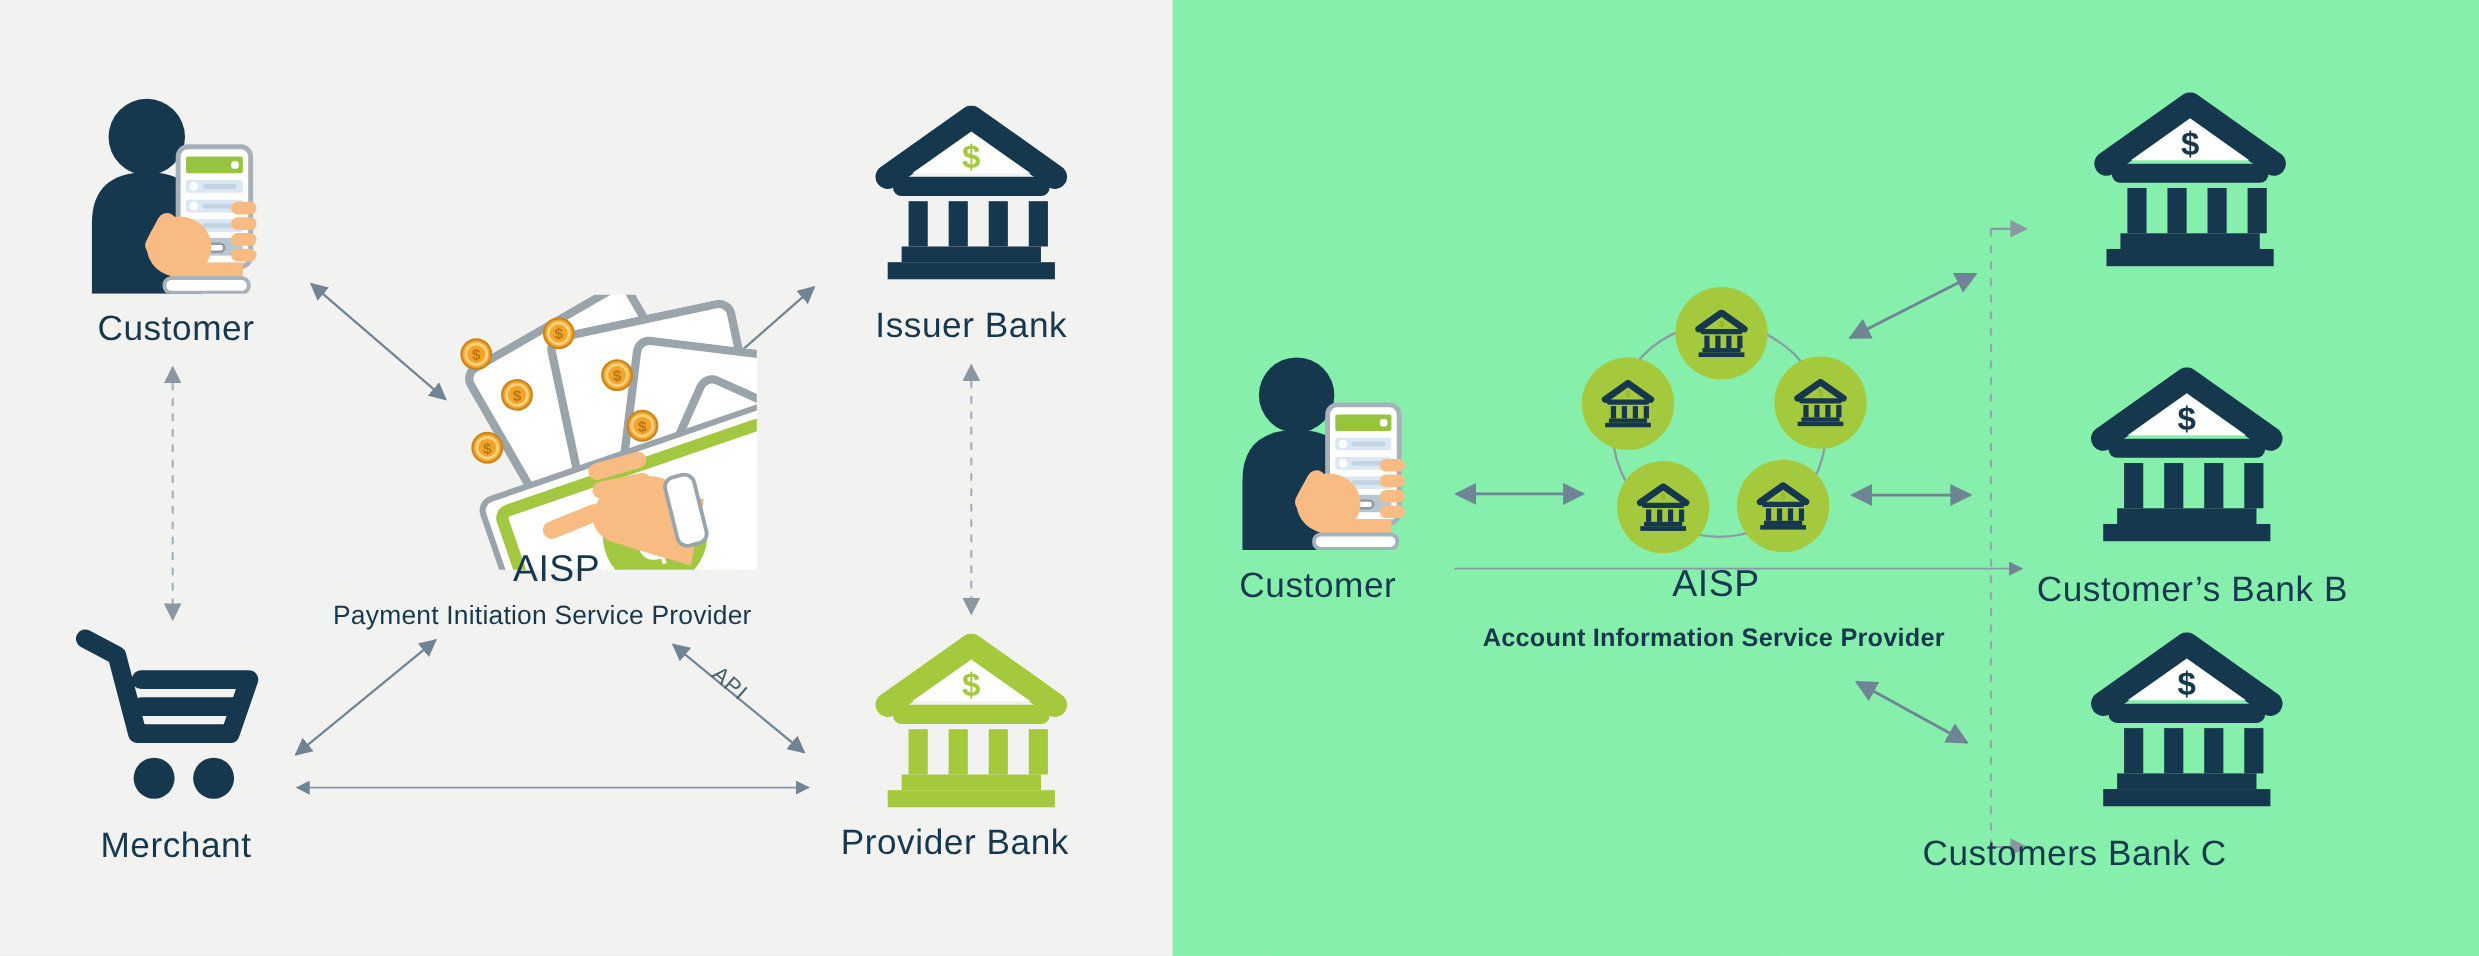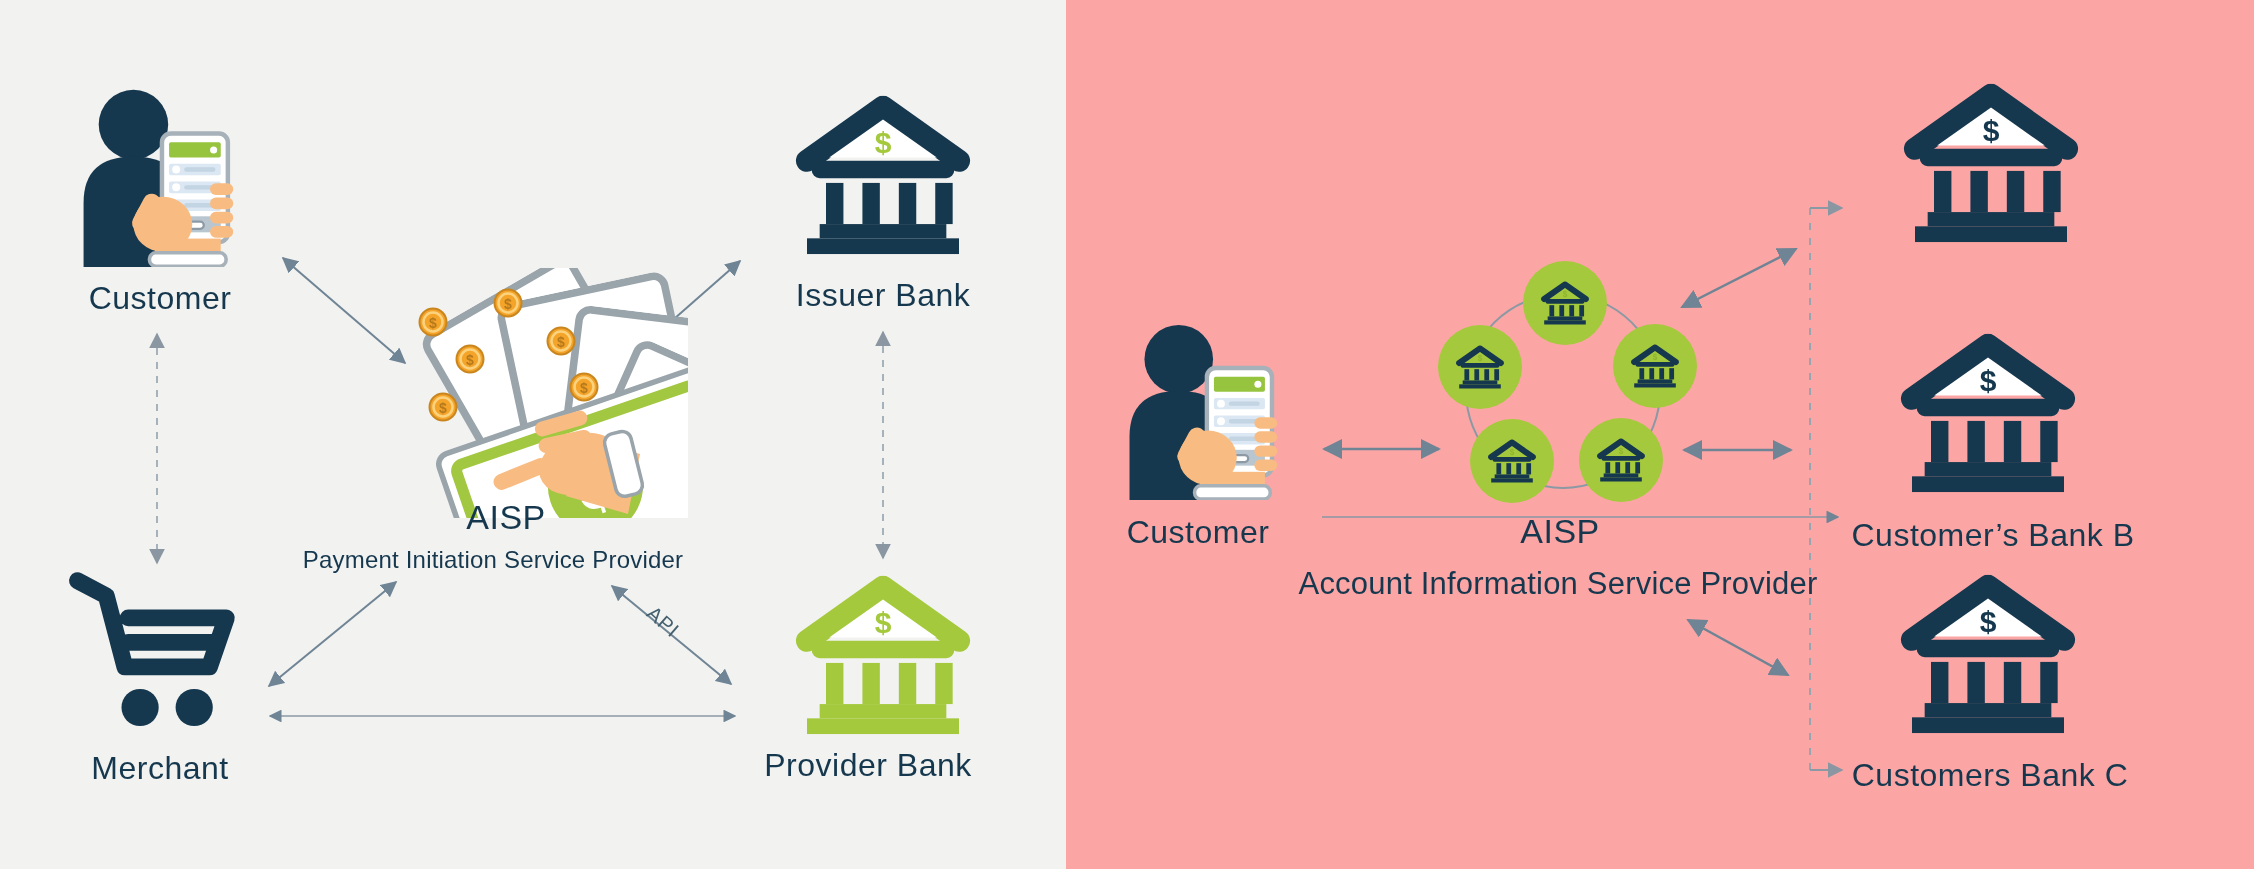--- a/index.html
+++ b/index.html
@@ -1,23 +1,23 @@
 <!DOCTYPE html>
 <html><head>
 <meta charset="utf-8">
 <style>
   html,body{margin:0;padding:0;background:#fff;}
-  .stage{position:relative;width:2254px;height:869px;background:#fca5a5;
+  .stage{position:relative;width:2254px;height:869px;background:#86efac;
          font-family:"Liberation Sans", sans-serif;overflow:hidden;}
   .panel-left{position:absolute;left:0;top:0;width:1066px;height:869px;background:#f2f2f1;}
   .lbl{position:absolute;color:#16384e;white-space:nowrap;transform:translateX(-50%);
        font-size:32px;letter-spacing:0.5px;}
   .lbl-big{font-size:34px;}
   .lbl-sub{font-size:24px;letter-spacing:0.2px;}
-  .lbl-sub-b{font-size:31px;font-weight:normal;letter-spacing:0.2px;}
+  .lbl-sub-b{font-size:23px;font-weight:bold;letter-spacing:0.2px;}
   .lbl-api{font-size:20px;color:#44606f;transform:translate(-50%,-50%) rotate(41deg);letter-spacing:1px;}
   svg.icon{position:absolute;display:block;}
   .gc{position:absolute;width:84px;height:84px;border-radius:50%;background:#a5c93c;}
   .gc svg{position:absolute;left:16px;top:20px;}
   #connectors{position:absolute;left:0;top:0;}
 </style>
 </head>
 <body>
 
 <div class="stage">
@@ -217,15 +217,15 @@
     </svg>
 
   <svg class="icon" style="left:1893px;top:333px;color:#16384e;--tri:#fff;--dollar:#16384e" width="190" height="160" viewBox="0 0 120 100">
       <use href="#bank"></use>
     </svg>
   <div class="lbl" style="left:1993px;top:517px">Customer’s Bank B</div>
 
   <svg class="icon" style="left:1893px;top:574px;color:#16384e;--tri:#fff;--dollar:#16384e" width="190" height="160" viewBox="0 0 120 100">
       <use href="#bank"></use>
     </svg>
-  <div class="lbl" style="left:1990px;top:757px">Customers Bank C</div>
+  <div class="lbl" style="left:1886px;top:757px">Customers Bank C</div>
 
 </div>
 
 </body></html>

